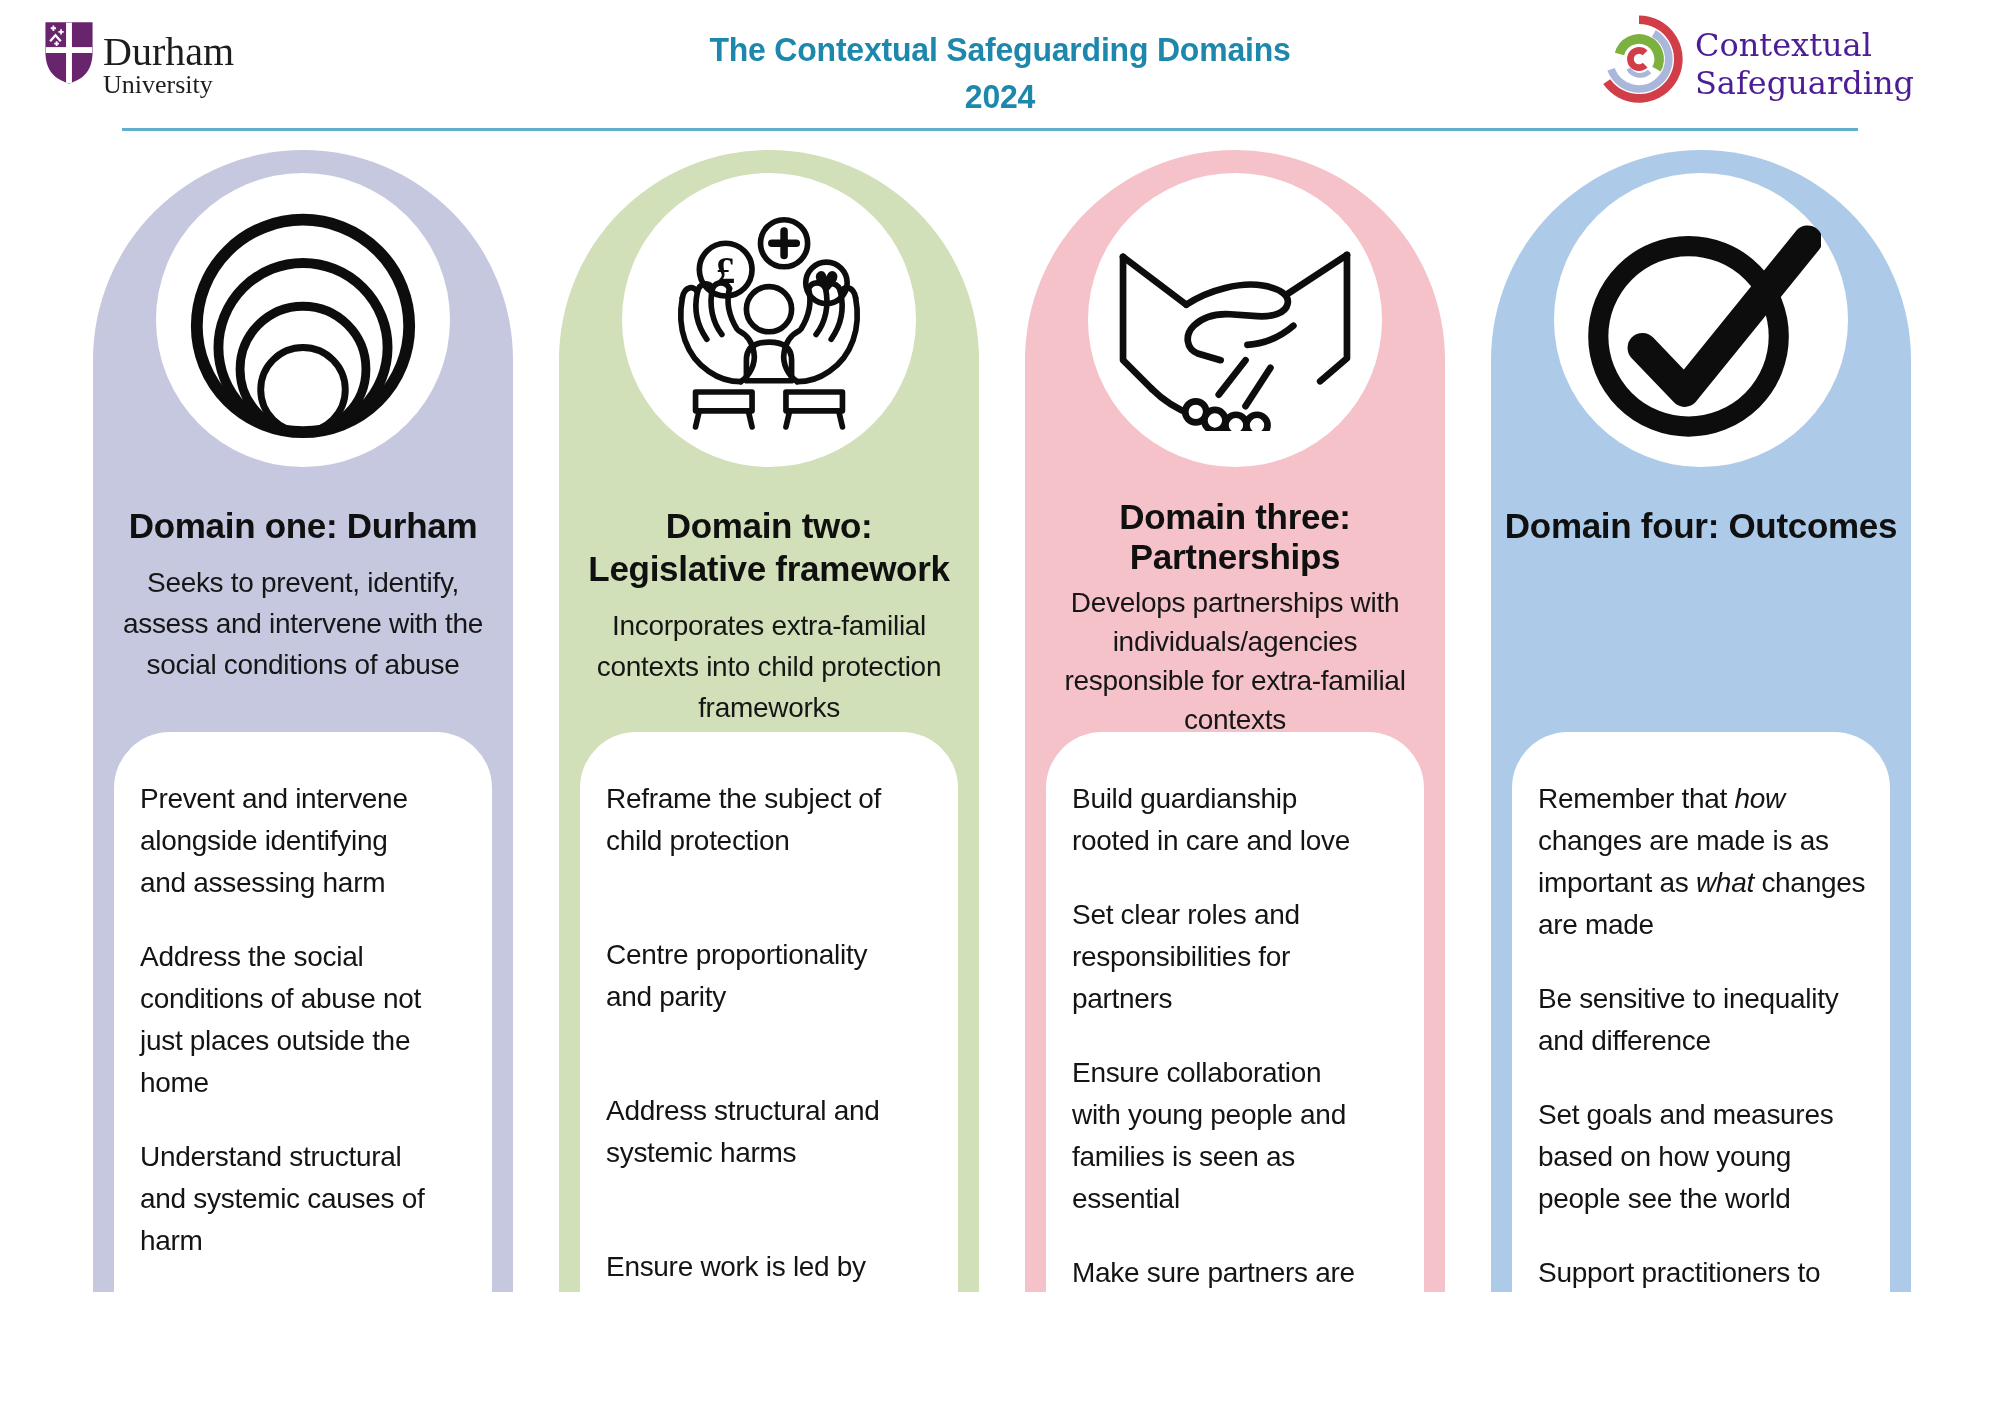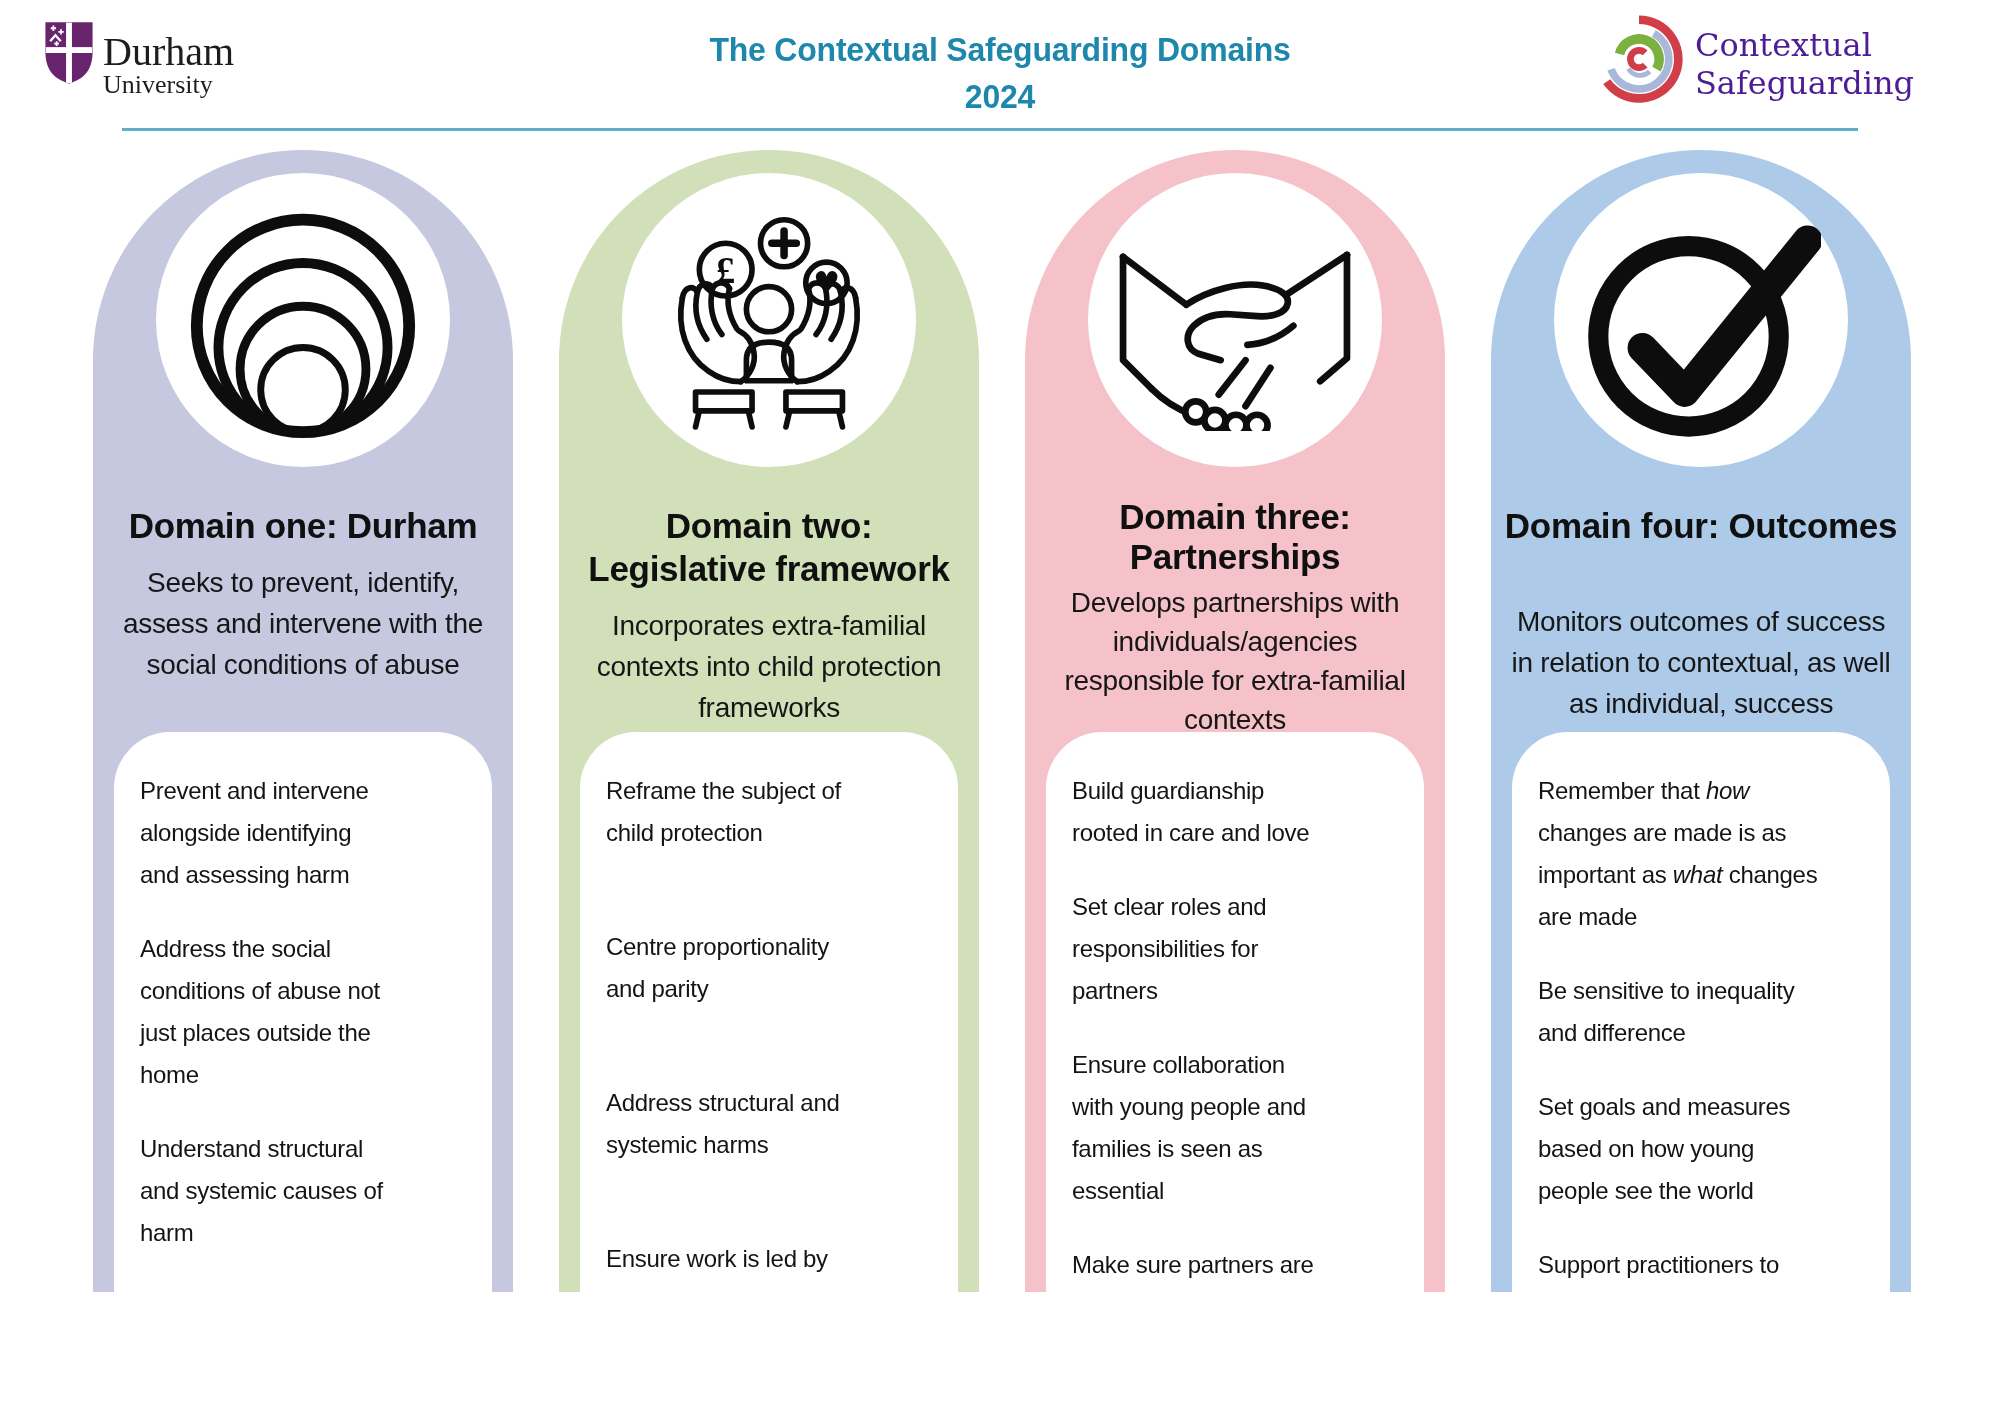--- a/index.html
+++ b/index.html
@@ -28,21 +28,21 @@
     display:flex;align-items:center;justify-content:center;}
   .col-title{margin:37px 0 0;text-align:center;font-size:35px;line-height:43px;font-weight:bold;
     white-space:pre-line;letter-spacing:-.3px;color:#101010;}
   .col-sub{margin:15px auto 0;text-align:center;font-size:28px;line-height:41px;
     white-space:pre-line;letter-spacing:-.3px;color:#161616;}
   .c3 .col-title{line-height:40px;margin-top:30px;}
   .c3 .col-sub{margin-top:6px;line-height:39px;}
   .c4 .col-sub{margin-top:54px;width:480px;margin-left:-30px;}
   .card{position:absolute;left:21px;right:21px;top:582px;bottom:25px;background:#fff;
     border-radius:56px;padding:30px 6px 0 26px;box-sizing:border-box;}
-  .card p{margin:8px 0 var(--pgap,32px);font-size:24px;line-height:42px;white-space:pre-line;
+  .card p{margin:16px 0 var(--pgap,32px);font-size:28px;line-height:42px;white-space:pre-line;
     letter-spacing:-.3px;color:#141414;}
   .c2{--pgap:72px;}
   .it{font-style:italic;}
   svg{display:block;}
 </style>
 </head>
 <body>
 
 <div class="page">
 
@@ -211,23 +211,20 @@
     </section>
 
     <section class="column c4" style="background-color: rgb(173, 203, 232);">
       <div class="icon-circle">
         <svg width="240" height="240" viewBox="0 0 250 250">
           <circle cx="112" cy="142" r="94" fill="none" stroke="#0d0d0d" stroke-width="21"></circle>
           <path d="M64,154 L108,200 L236,42" fill="none" stroke="#0d0d0d" stroke-width="31" stroke-linecap="round" stroke-linejoin="round"></path>
         </svg>
       </div>
       <h2 class="col-title">Domain four: Outcomes</h2>
-      <p class="col-sub">Monitors outcomes of success
-in relation to contextual, as well
-as individual, success</p>
       <div class="card">
         <p><span>Remember that </span><span class="it">how</span><span>
 changes are made is as
 important as </span><span class="it">what</span><span> changes
 are made</span></p>
         <p><span>Be sensitive to inequality
 and difference</span></p>
         <p><span>Set goals and measures
 based on how young
 people see the world</span></p>

